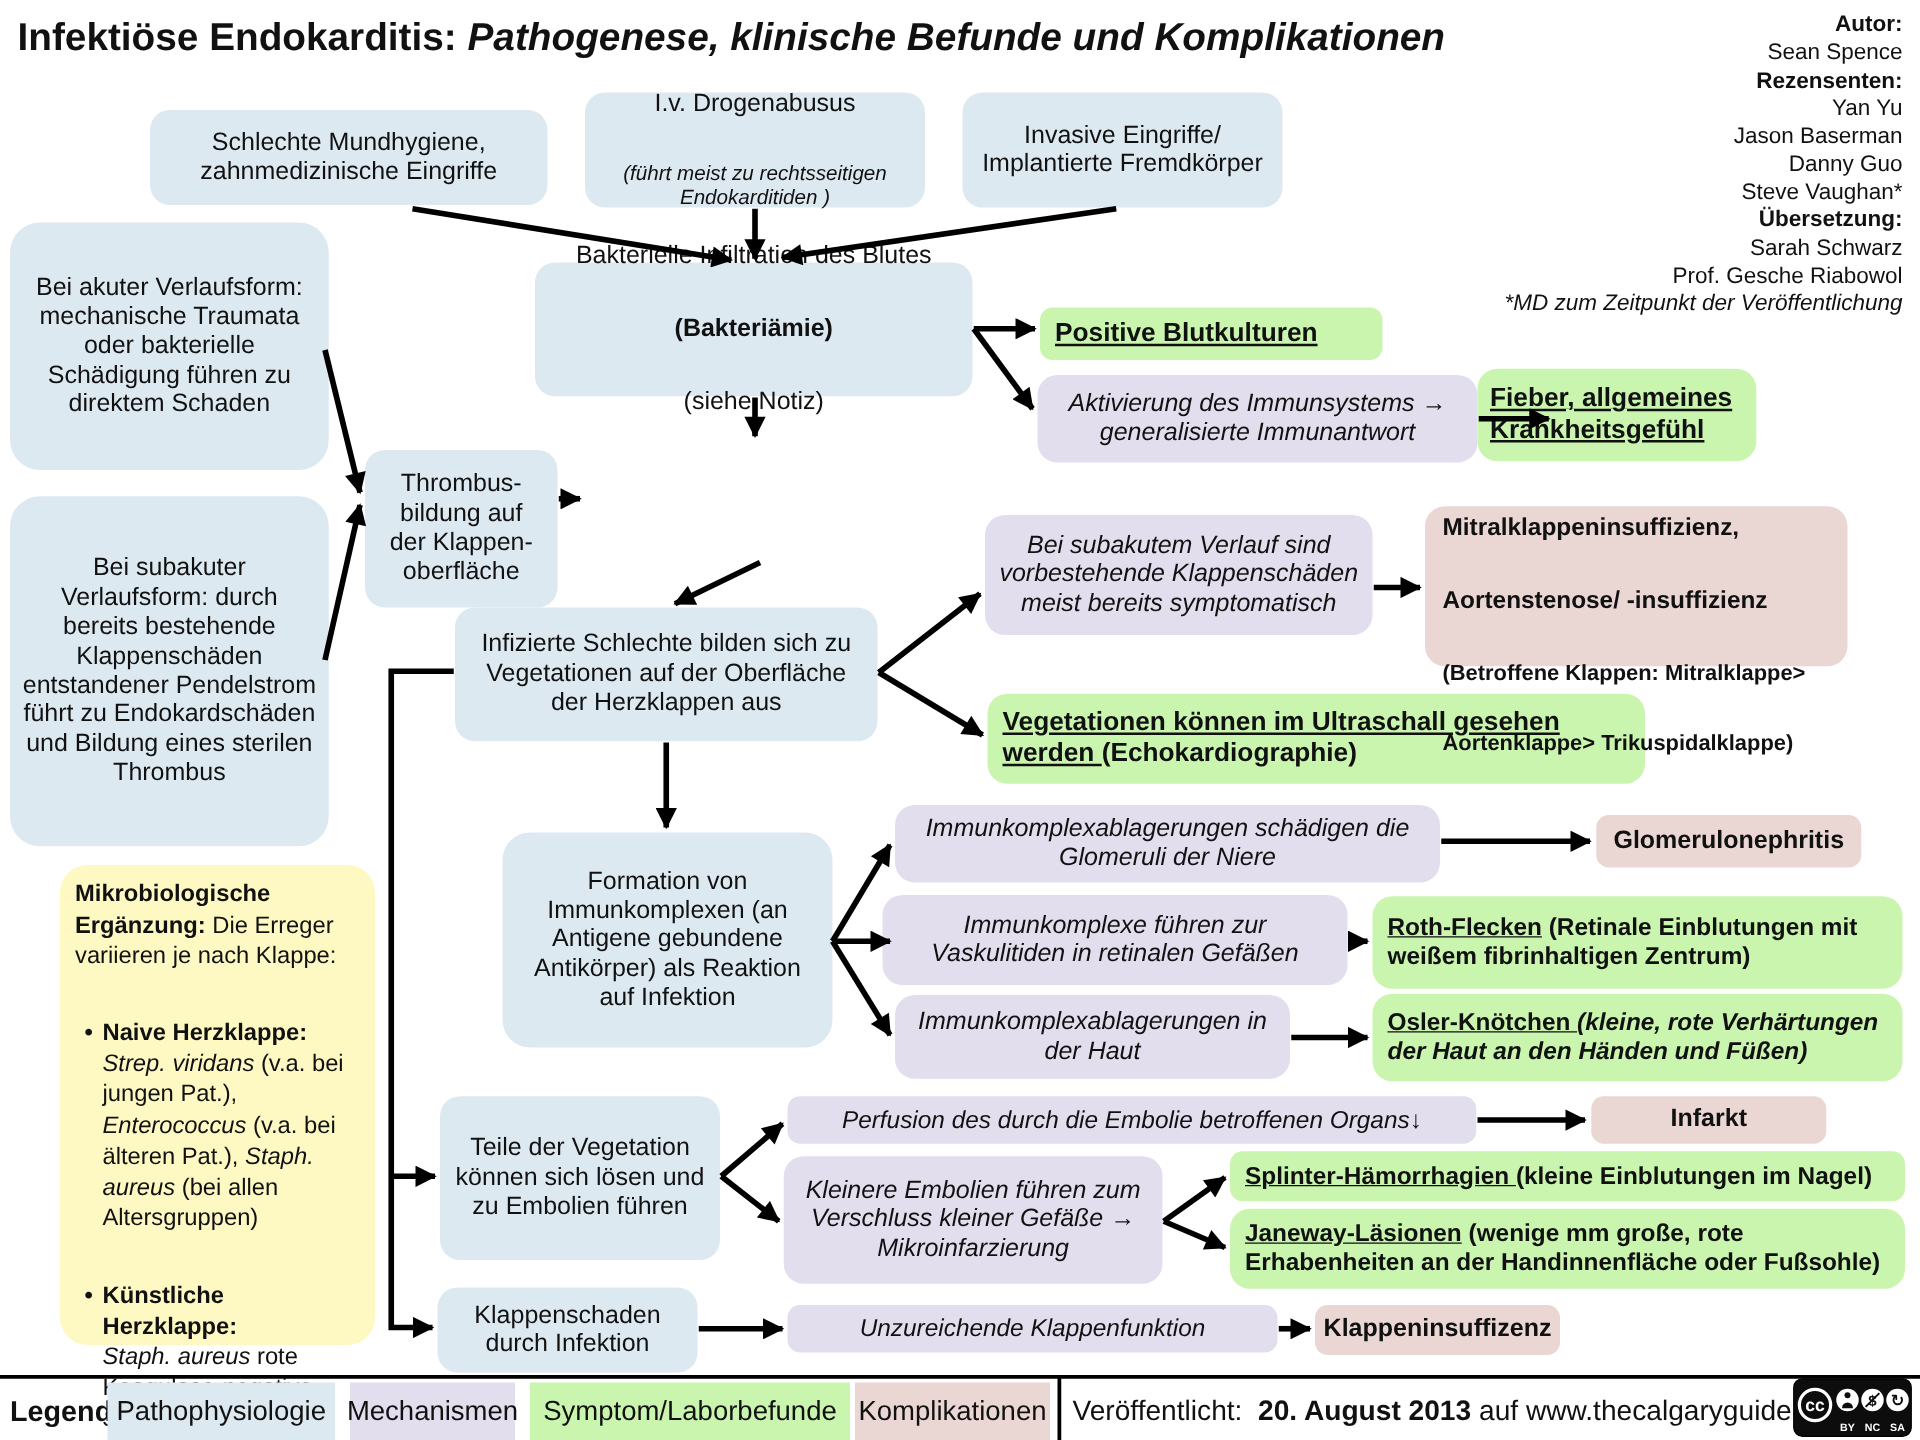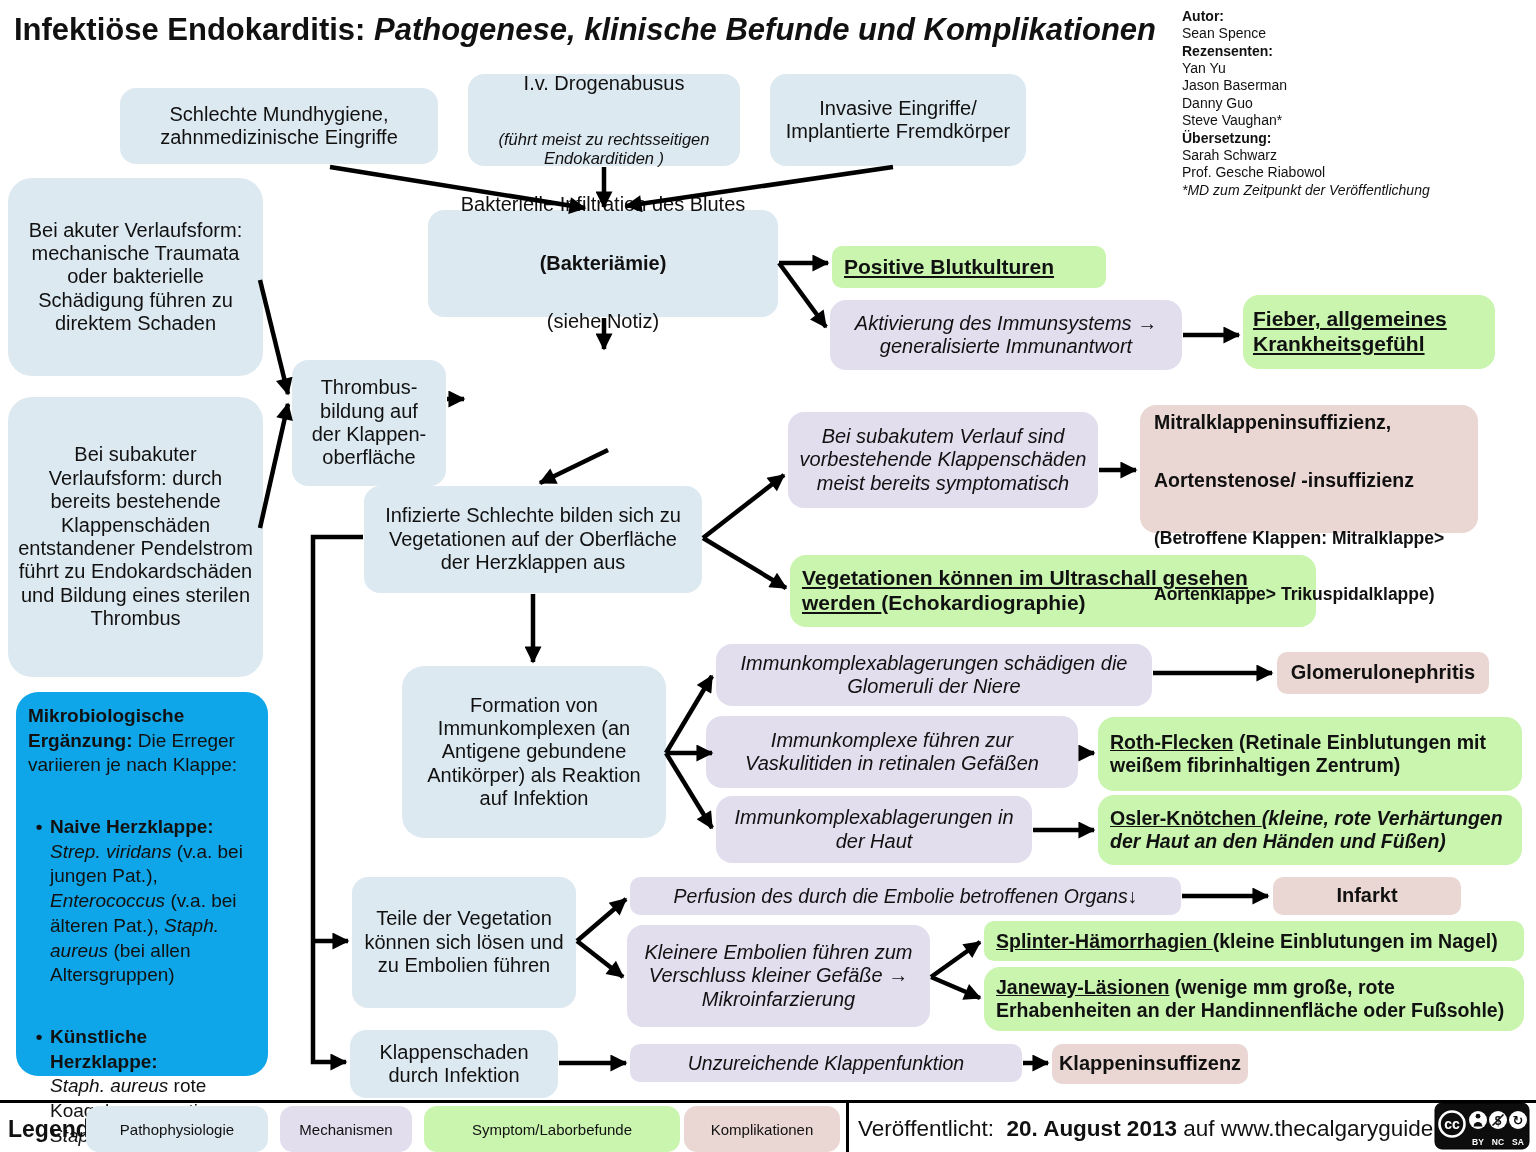--- a/index.html
+++ b/index.html
@@ -4,33 +4,33 @@
 <style>
   html,body{margin:0;padding:0;background:#fff;}
   #canvas{position:relative;width:1536px;height:1152px;background:#ffffff;overflow:hidden;
           font-family:"Liberation Sans", sans-serif;color:#111;}
   .box{position:absolute;border-radius:16px;display:flex;align-items:center;justify-content:center;
        text-align:center;padding:6px 10px;box-sizing:border-box;line-height:1.17;font-size:20px;color:#111;}
   .blue{background:#dde9f1;}
   .lav{background:#e2deee;font-style:italic;}
   .green{background:#c9f5ae;font-weight:bold;}
   .pink{background:#ead7d3;font-weight:bold;}
-  .gray{background:#0ea5e9;}
+  .gray{background:#fef9c3;margin-left:32px;}
   .ta-l{text-align:left;justify-content:flex-start;}
   .col{flex-direction:column;gap:35px;}
   .u{text-decoration:underline;}
   .b{font-weight:bold;}
   .i{font-style:italic;}
   .prelines{white-space:pre-line;margin-top:24px;}
   #title{position:absolute;left:14px;top:12px;font-size:31px;font-weight:bold;white-space:nowrap;}
-  #credits{position:absolute;right:14px;top:8px;width:340px;font-size:14px;line-height:1.24;}
+  #credits{position:absolute;right:14px;top:8px;width:340px;text-align:right;font-size:18px;line-height:1.24;}
   #arrows{position:absolute;left:0;top:0;width:1536px;height:1152px;pointer-events:none;z-index:6;}
   .node{z-index:3;}
   .legend-item{position:absolute;top:1106px;height:46px;display:flex;align-items:center;
-               justify-content:center;font-size:15px;z-index:3;border-radius:13px;}
+               justify-content:center;font-size:22px;z-index:3;}
   #footerline{position:absolute;left:0;top:1100px;width:1536px;height:3px;background:#000;z-index:4;}
   #footervert{position:absolute;left:846px;top:1100px;width:3px;height:52px;background:#000;z-index:4;}
   #pubinfo{position:absolute;left:858px;top:1106px;height:46px;display:flex;align-items:center;
            font-size:22.5px;white-space:pre;z-index:3;justify-content:space-between;}
   #legend-label{position:absolute;left:8px;top:1106px;height:46px;display:flex;align-items:center;
                 font-weight:bold;font-size:23px;z-index:3;}
   #ccbadge{position:absolute;left:1434px;top:1102px;z-index:5;}
   .mn-bullet{display:flex;margin-top:2px;}
   .mn-bullet .dot{flex:0 0 22px;text-align:center;}
   .mn-bullet .dot::before{content:"\2022";font-weight:bold;}
@@ -102,21 +102,21 @@
   <div class="box lav node" style="left:630px;top:877px;width:551px;height:38px;font-size:19.5px;border-radius:10px">Perfusion des durch die Embolie betroffenen Organs↓</div>
 
   <div class="box lav node" style="left:627px;top:925px;width:303px;height:102px">Kleinere Embolien führen zum Verschluss kleiner Gefäße → Mikroinfarzierung</div>
 
   <div class="box lav node" style="left:630px;top:1044px;width:392px;height:38px;font-size:19.5px;border-radius:10px">Unzureichende Klappenfunktion</div>
 
   <div class="box green node ta-l" style="left:832px;top:246px;width:274px;height:42px;font-size:21px;border-radius:10px;padding-left:12px">
     <span class="u">Positive Blutkulturen</span>
   </div>
 
-  <div class="box green node ta-l" style="left:1243px;top:295px;width:252px;height:74px;font-size:21px;">
+  <div class="box green node ta-l" style="left:1182px;top:295px;width:223px;height:74px;font-size:21px;">
     <span class="u">Fieber, allgemeines Krankheitsgefühl</span>
   </div>
 
   <div class="box green node ta-l" style="left:790px;top:555px;width:526px;height:72px;font-size:21px;padding-left:12px">
     <span><span class="u">Vegetationen können im Ultraschall gesehen werden </span><span>(Echokardiographie)</span></span>
   </div>
 
   <div class="box green node ta-l" style="left:1098px;top:717px;width:424px;height:74px;font-size:19.5px;padding-left:12px">
     <span><span class="u">Roth-Flecken</span><span> (Retinale Einblutungen mit weißem fibrinhaltigen Zentrum)</span></span>
   </div>

